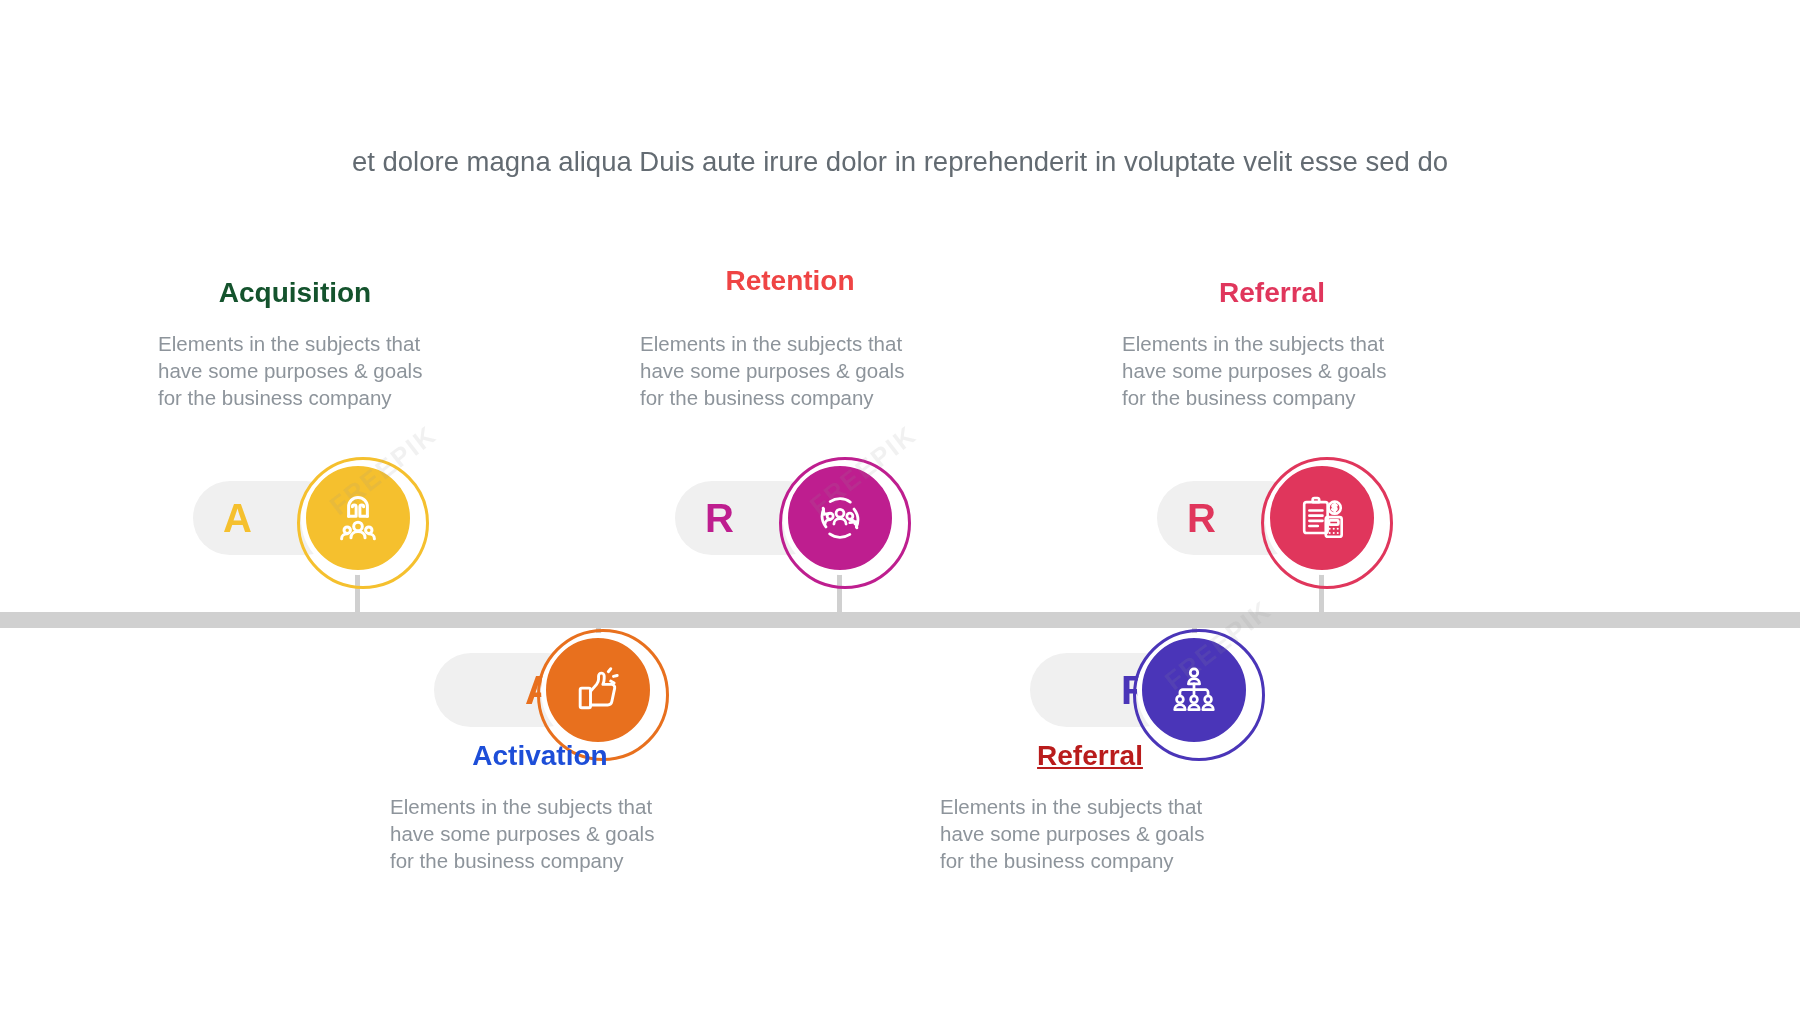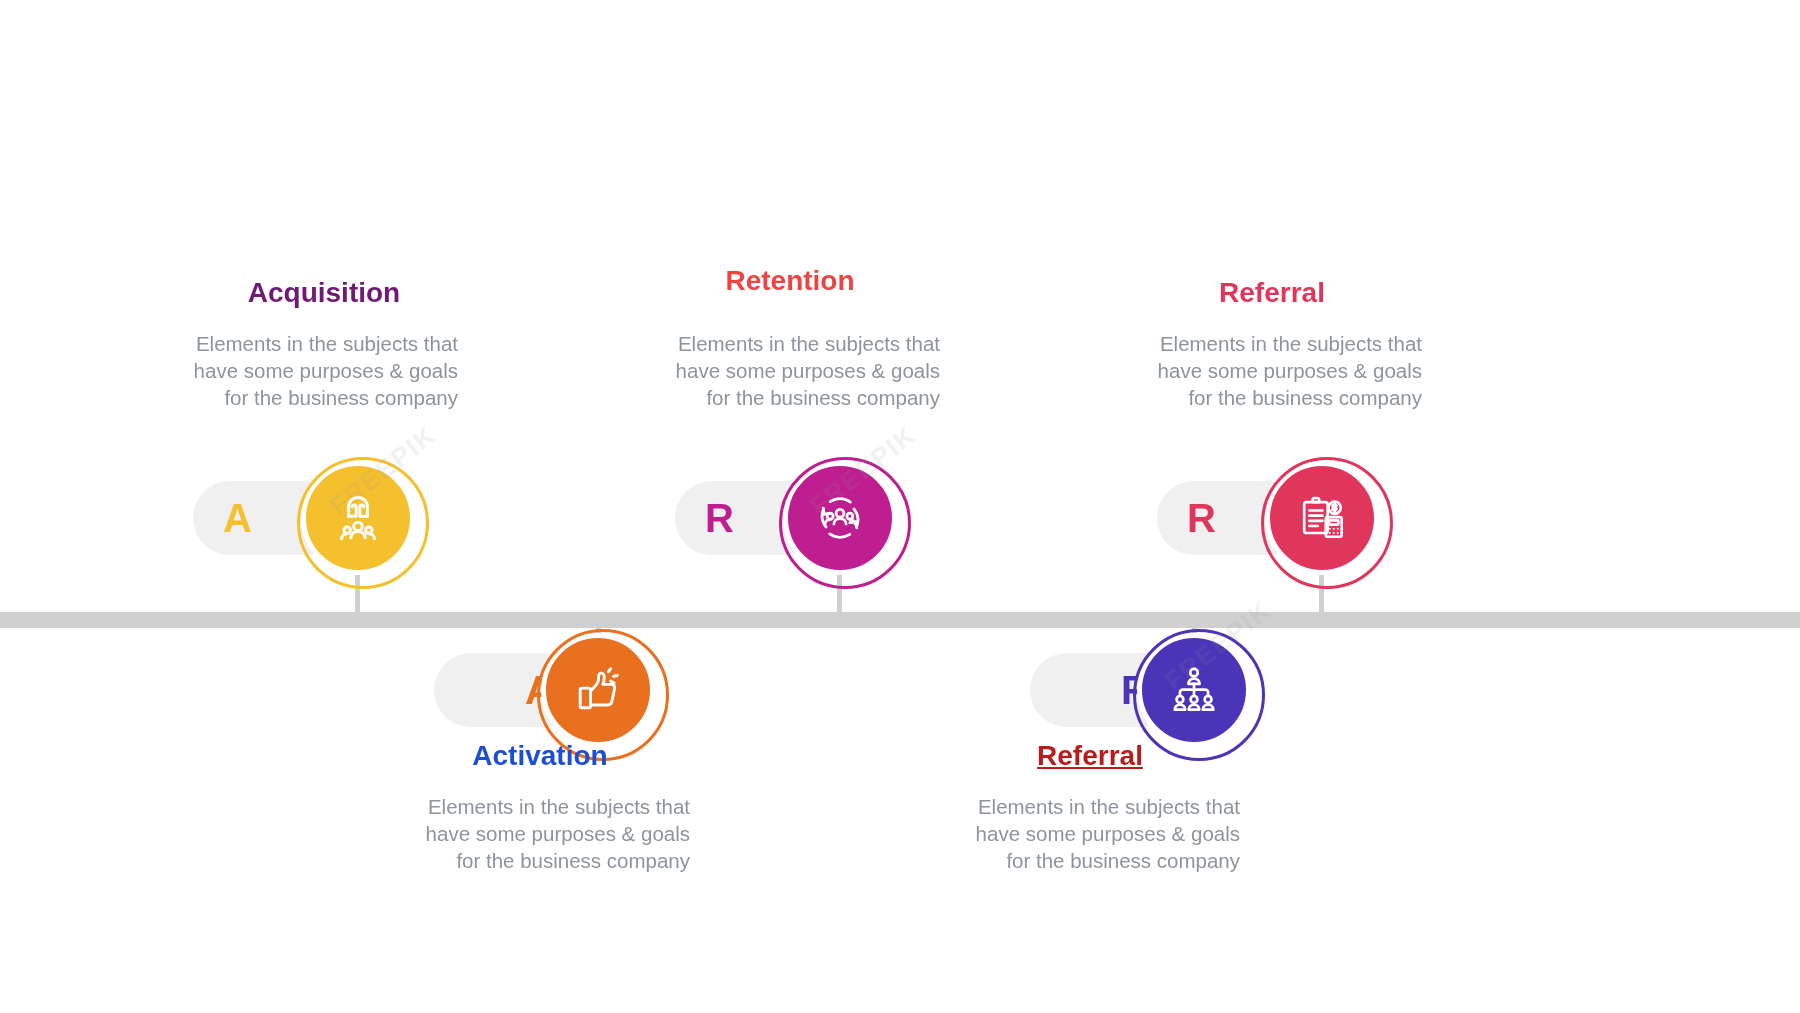--- a/index.html
+++ b/index.html
@@ -78,21 +78,21 @@
   .stage-title{
     position:absolute;
     font-size:28px;font-weight:bold;
     text-align:center;
     white-space:nowrap;
   }
   .stage-desc{
     position:absolute;
     font-size:20.5px;
     color:#8d949b;
-    text-align:right;
+    text-align:left;
     line-height:1.32;
   }
   .stage-desc div{white-space:nowrap;}
 
   .wm{
     position:absolute;
     color:rgba(150,150,150,0.13);
     font-size:26px;font-weight:bold;
     letter-spacing:2px;
     transform:rotate(-38deg);
@@ -100,26 +100,27 @@
     user-select:none;
   }
 </style>
 </head>
 <body>
 
 <div id="stage">
 
 
   <div class="subtitle">
+    <div>et dolore magna aliqua Duis aute irure dolor in reprehenderit in voluptate velit esse sed do</div>
   </div>
 
   <div class="timeline-bar"></div>
 
   <div class="node">
-    <div class="stage-title" style="left:174px;top:277px;width:300px;color:#701a75;">Acquisition</div>
+    <div class="stage-title" style="left:145px;top:277px;width:300px;color:#14532d;">Acquisition</div>
     <div class="stage-desc" style="left:158px;top:330px;width:300px;">
       <div>Elements in the subjects that</div>
       <div>have  some purposes &amp; goals</div>
       <div>for the  business company</div>
     </div>
     <div class="stem" style="left:355px;top:560px;height:62px;"></div>
     <div class="badge-pill" style="left:193px;top:481px;width:150px;justify-content:flex-start;padding-left:30px;">
       <span class="badge-letter" style="color:#f5c02e;">A</span>
     </div>
     <div class="circle" style="left:301px;top:461px;background:#f5c02e;">

